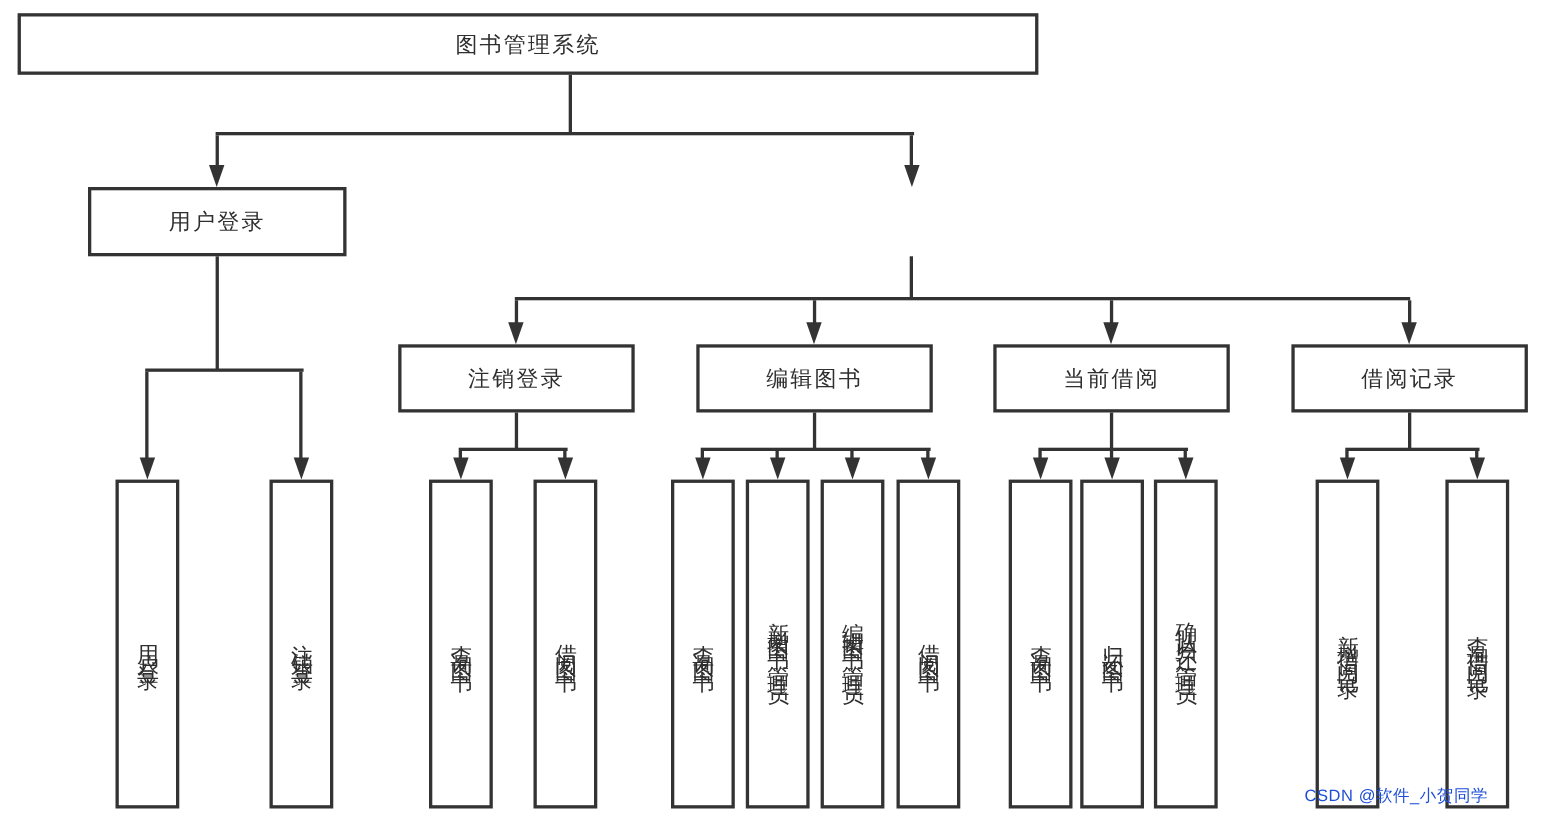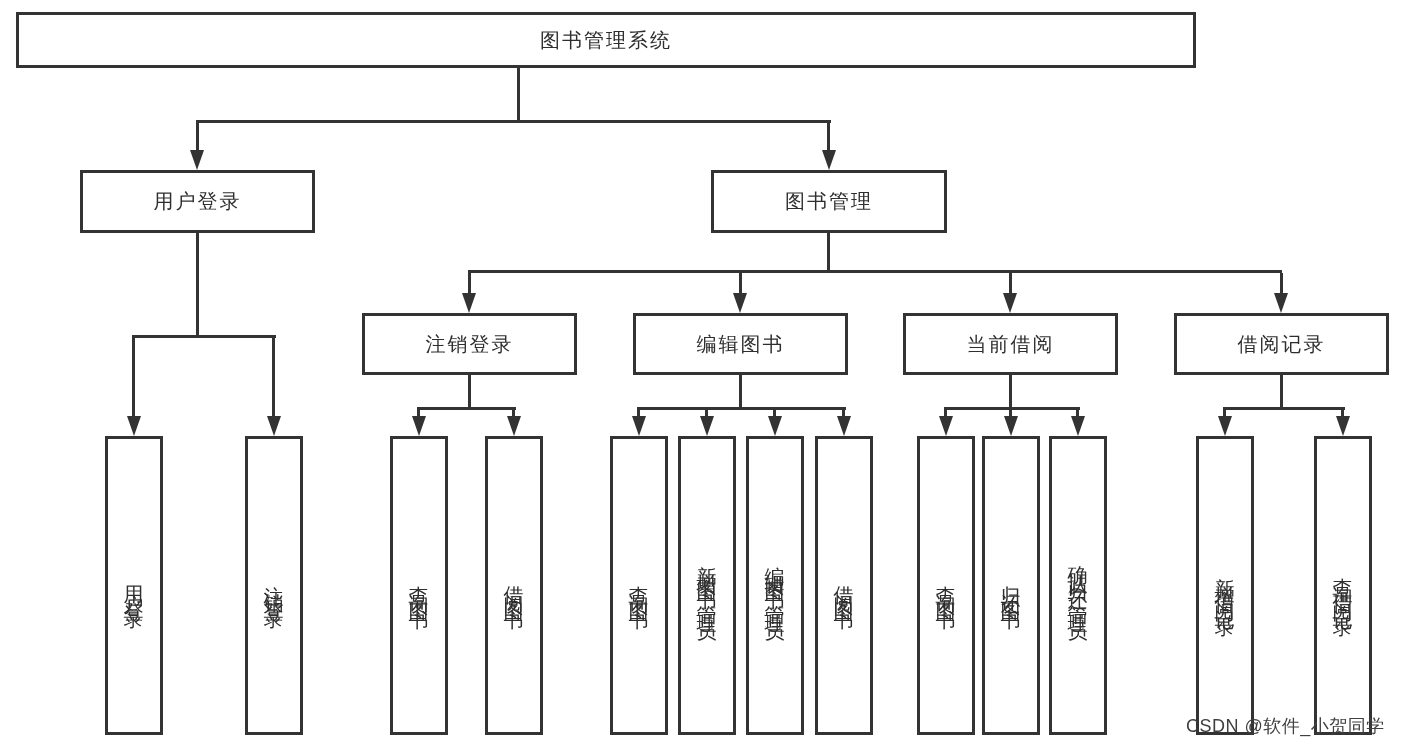--- a/index.html
+++ b/index.html
@@ -61,43 +61,42 @@
     width: 0;
     height: 0;
     border-left: 7px solid transparent;
     border-right: 7px solid transparent;
     border-top: 20px solid #333333;
   }
   .watermark {
     position: absolute;
     left: 1186px;
     top: 714px;
-    font-size: 18px;
-    color: #404040;
+    font-size: 15px;
+    color: #1d4ed8;
     letter-spacing: 0.5px;
     white-space: nowrap;
     z-index: 5;
   }
 </style>
 </head>
 <body>
 
 <div class="canvas">
 
-  <div class="box" style="left:16px;top:12px;width:1180px;height:56px;">图书管理系统</div>
+  <div class="box" style="left:16px;top:12px;width:928px;height:56px;">图书管理系统</div>
 
   <div class="vline" style="left:517px;top:68px;height:52px;"></div>
   <div class="hline" style="left:196px;top:120px;width:635px;"></div>
   <div class="vline" style="left:196px;top:123px;height:30px;"></div>
   <div class="vline" style="left:827px;top:123px;height:30px;"></div>
   <div class="arrow" style="left:190px;top:150px;"></div>
   <div class="arrow" style="left:822px;top:150px;"></div>
 
   <div class="box" style="left:80px;top:170px;width:235px;height:63px;">用户登录</div>
-  <div class="box" style="left:711px;top:170px;width:236px;height:63px;">图书管理</div>
 
   <div class="vline" style="left:196px;top:233px;height:104px;"></div>
   <div class="hline" style="left:132px;top:335px;width:144px;"></div>
   <div class="vline" style="left:132px;top:338px;height:80px;"></div>
   <div class="vline" style="left:272px;top:338px;height:80px;"></div>
   <div class="arrow" style="left:127px;top:416px;"></div>
   <div class="arrow" style="left:267px;top:416px;"></div>
 
   <div class="vline" style="left:827px;top:233px;height:39px;"></div>
   <div class="hline" style="left:468px;top:270px;width:814px;"></div>

